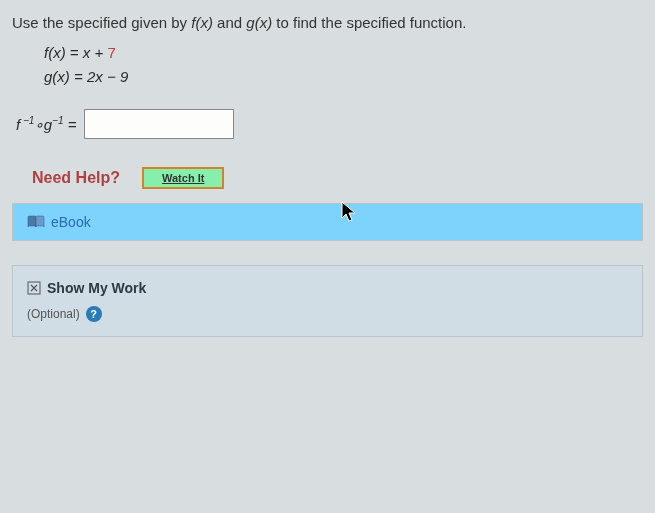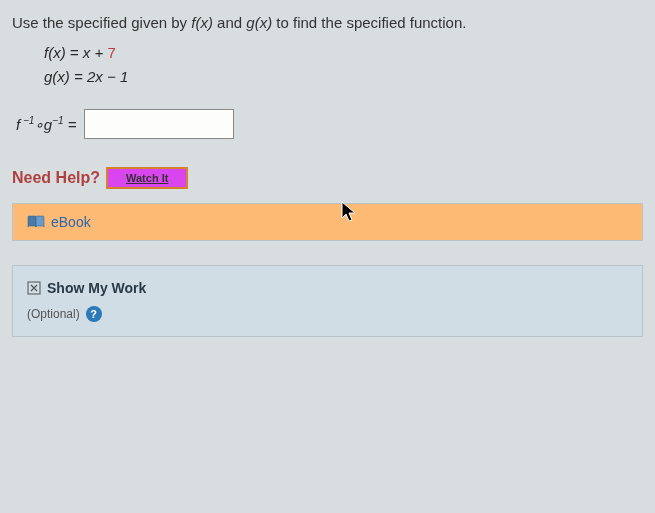--- a/index.html
+++ b/index.html
@@ -42,30 +42,31 @@
       width: 150px;
       height: 30px;
       border: 1px solid #888;
       background: #fdfdfb;
       padding: 0 6px;
       font-size: 14px;
     }
     .need-help-row {
       display: flex;
       align-items: center;
-      gap: 6px;
+      gap: 22px;
       margin-bottom: 14px;
+      margin-left: 20px;
     }
     .need-help {
       color: #b04040;
       font-weight: bold;
       font-size: 16px;
     }
     .watchit-btn {
-      background: #d946ef;
+      background: #86efac;
       border: 2px solid #d5822a;
       padding: 3px 18px;
       font-size: 11px;
       font-weight: bold;
       color: #333;
       cursor: pointer;
       text-decoration: underline;
     }
     .materials-section {
       background: #e8eef0;
@@ -78,21 +79,21 @@
       font-weight: bold;
       font-size: 14px;
       color: #2a3a45;
       border-bottom: 1px solid #b8c4ca;
     }
     .ebook-row {
       padding: 10px 14px;
       display: flex;
       align-items: center;
       gap: 6px;
-      background: #fdba74;
+      background: #7dd3fc;
     }
     .ebook-link {
       color: #2a6ab0;
       font-size: 14px;
       cursor: pointer;
     }
     .ebook-icon {
       width: 18px;
       height: 14px;
       display: inline-block;
@@ -152,21 +153,21 @@
 
 <div class="question-text">
   <span>Use the specified given by </span><span class="italic">f(x)</span><span> and </span><span class="italic">g(x)</span><span> to find the specified function.</span>
 </div>
 
 <div class="functions">
   <div>
     <span class="italic">f(x)</span><span class="italic"> = x + </span><span class="seven">7</span>
   </div>
   <div>
-    <span class="italic">g(x)</span><span class="italic"> = 2x − 1</span>
+    <span class="italic">g(x)</span><span class="italic"> = 2x − 9</span>
   </div>
 </div>
 
 <div class="answer-row">
   <span class="expr">
     <span class="italic">f</span><span class="sup"> −1</span>∘<span class="italic">g</span><span class="sup">−1</span> =
   </span>
   <input type="text" class="answer-input" value="" style="">
 </div>
 

